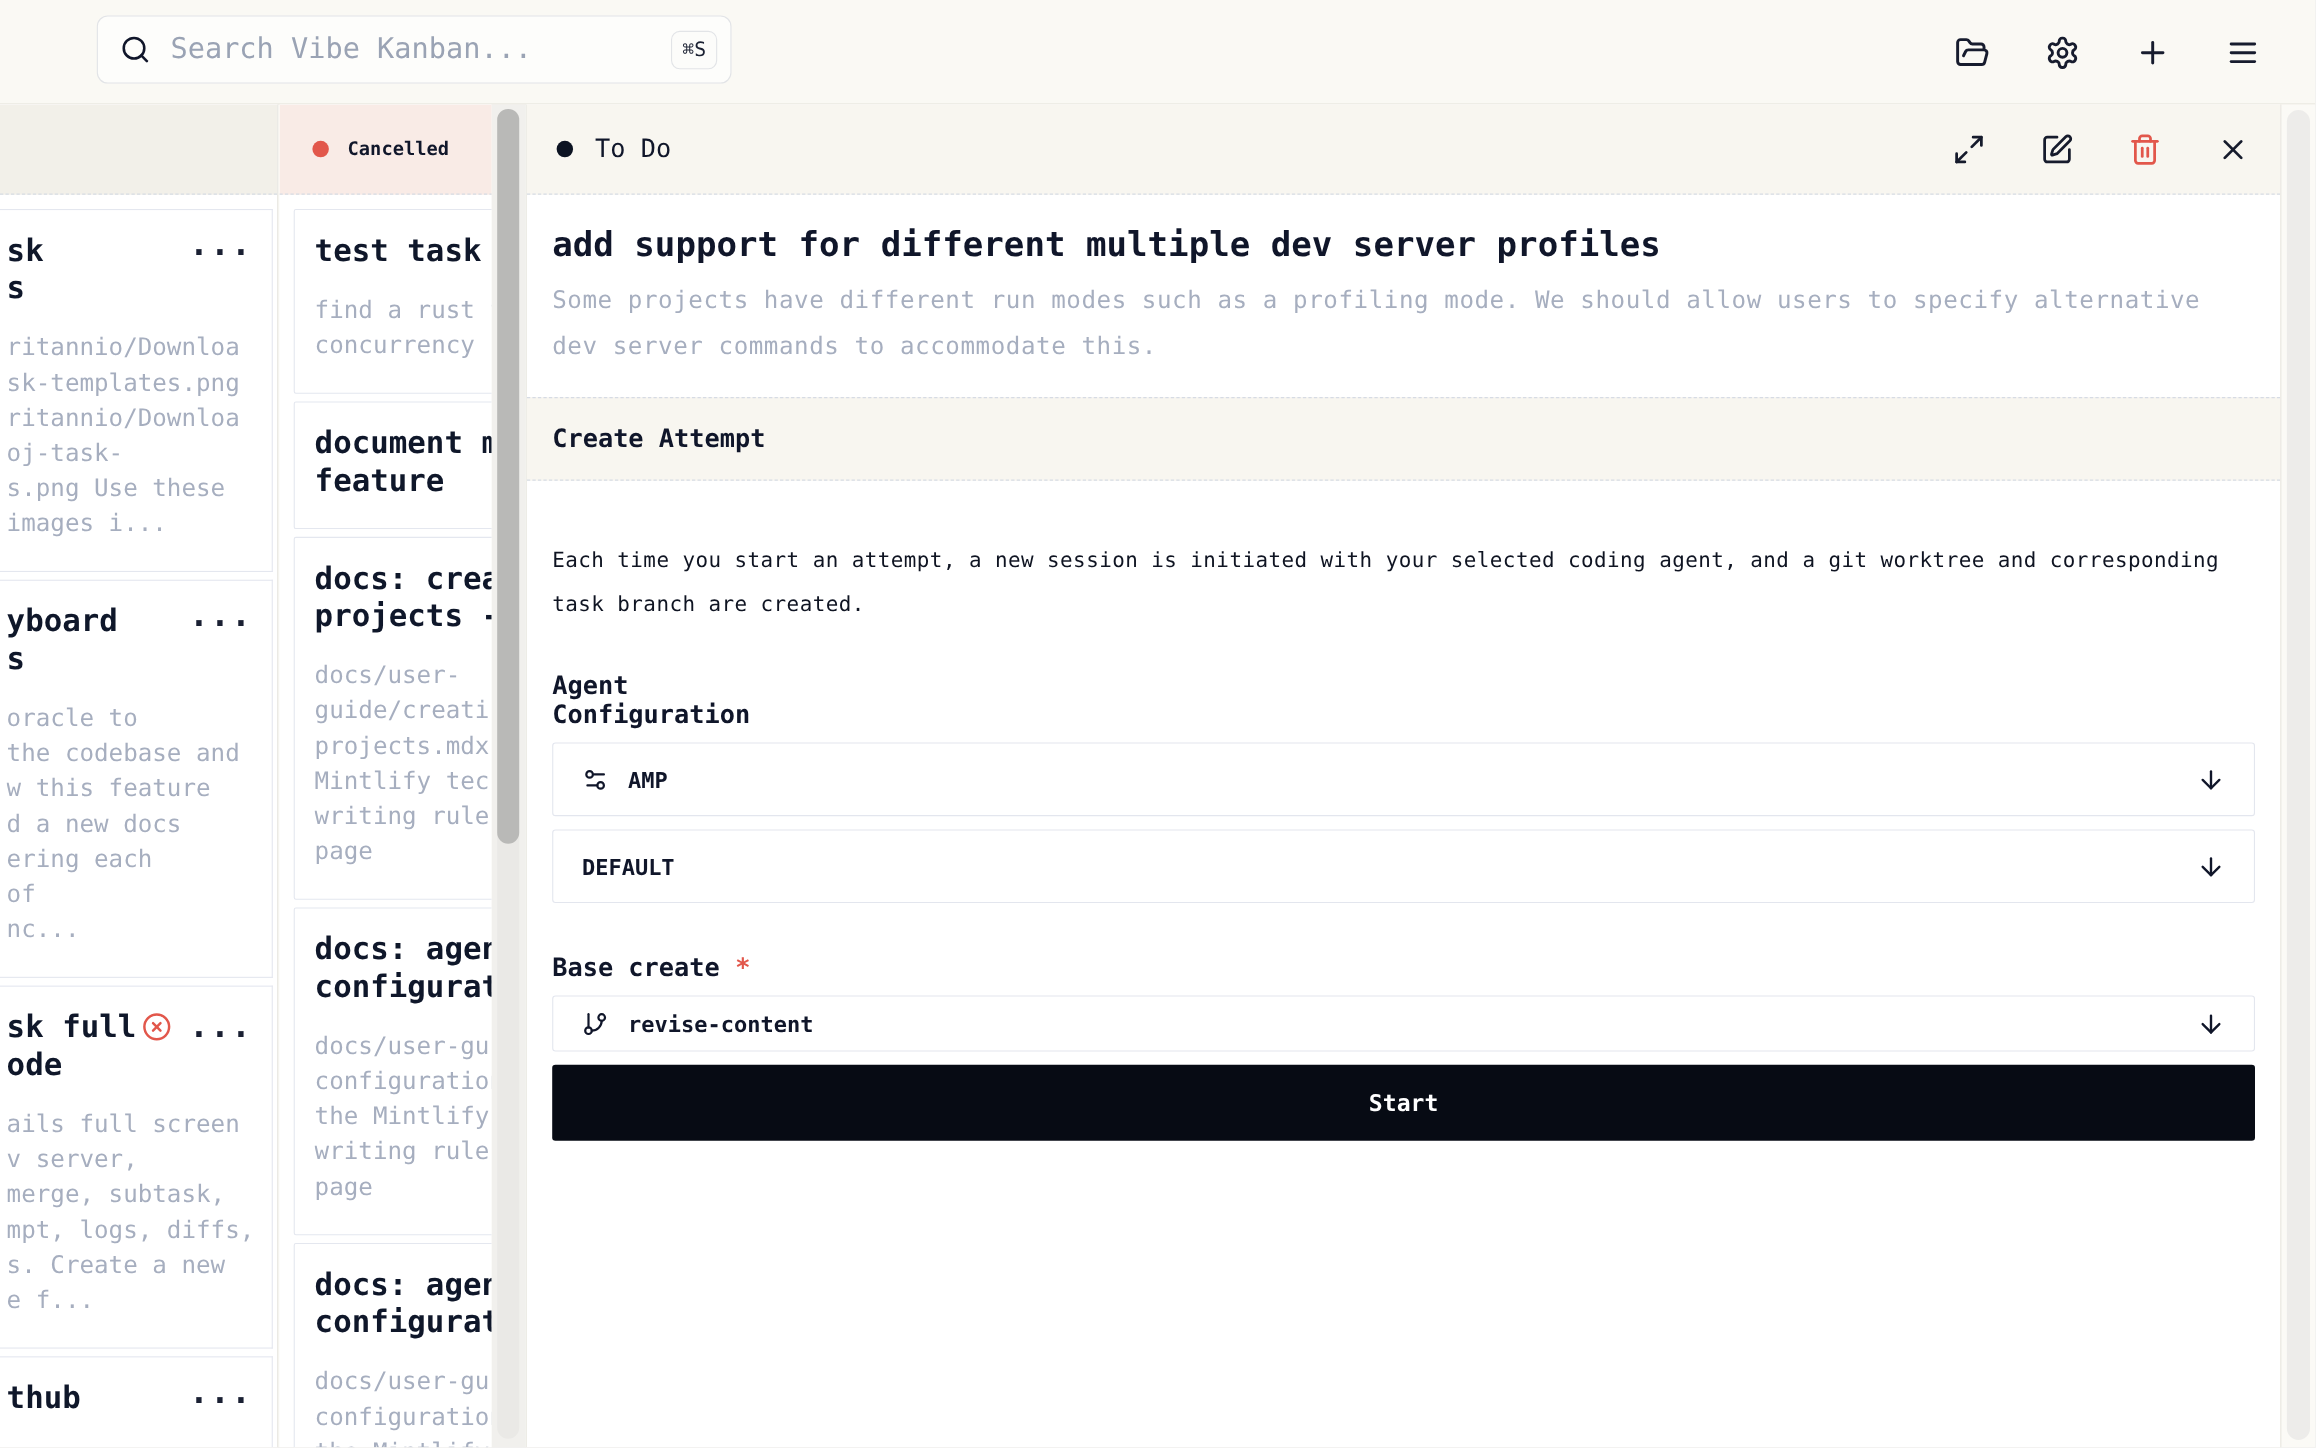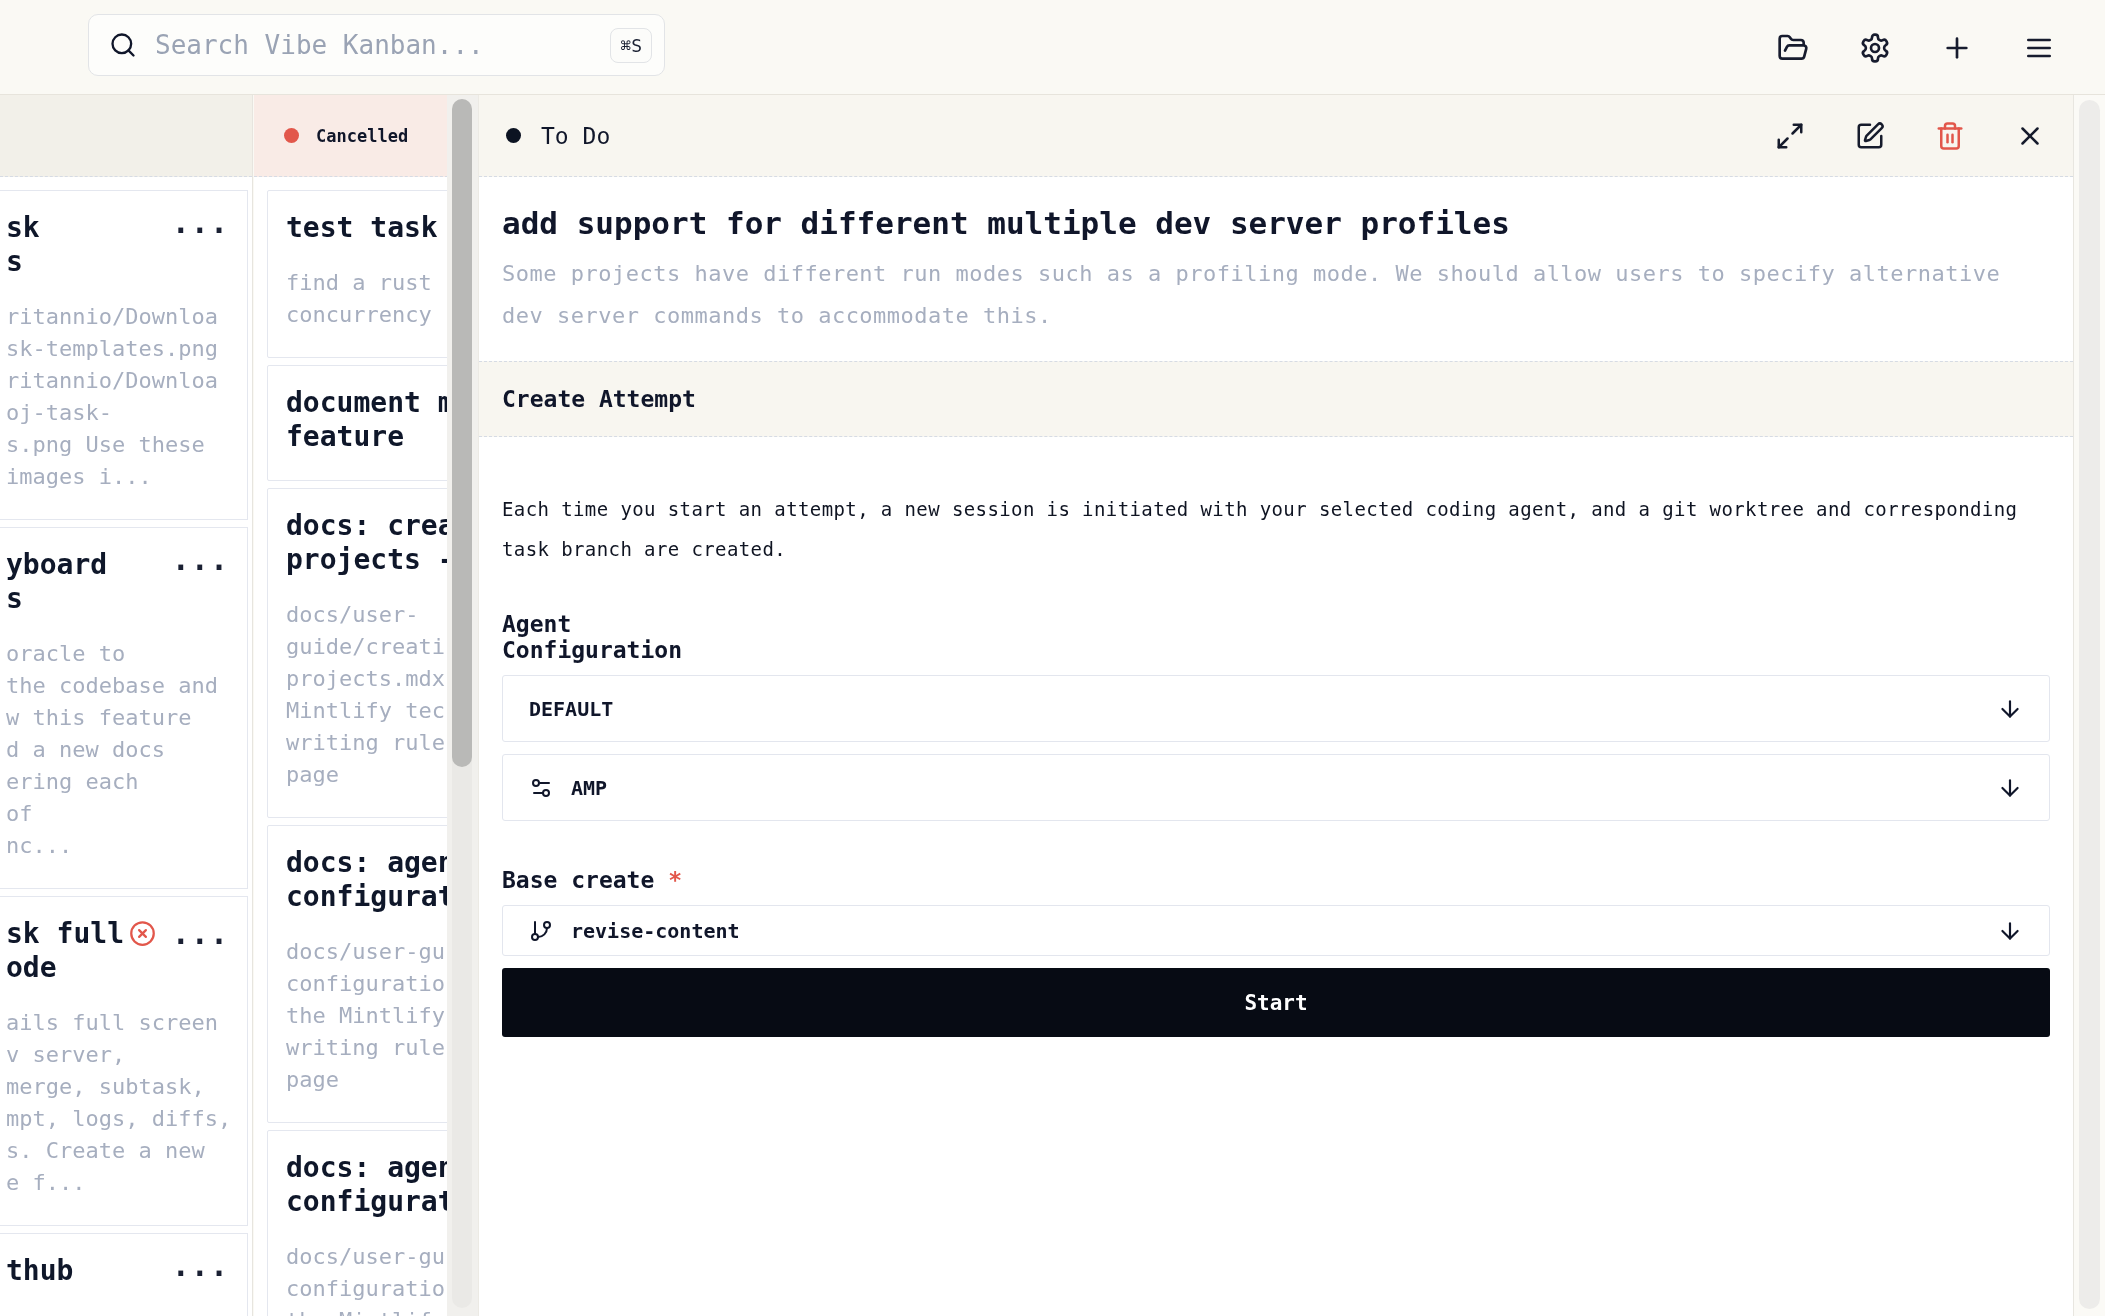--- a/index.html
+++ b/index.html
@@ -403,38 +403,38 @@
 
         <div class="form-grid">
           <div class="field-label">
             <span>Agent</span>
           </div>
           <div class="field-label">
             <span>Configuration</span>
           </div>
 
           <div class="dropdown">
-            <span class="dd-value">DEFAULT</span>
-            <span class="dd-arrow">
-              <svg width="26" height="26" viewBox="0 0 24 24" fill="none" stroke="currentColor" stroke-width="2" stroke-linecap="round" stroke-linejoin="round">
-                  <path d="M12 5v14"></path>
-                  <path d="m19 12-7 7-7-7"></path>
-                </svg>
-            </span>
-          </div>
-          <div class="dropdown">
             <span class="dd-icon">
               <svg width="24" height="24" viewBox="0 0 24 24" fill="none" stroke="currentColor" stroke-width="2" stroke-linecap="round" stroke-linejoin="round">
                   <path d="M20 7h-9"></path>
                   <path d="M14 17H5"></path>
                   <circle cx="17" cy="17" r="3"></circle>
                   <circle cx="7" cy="7" r="3"></circle>
                 </svg>
             </span>
             <span class="dd-value">AMP</span>
+            <span class="dd-arrow">
+              <svg width="26" height="26" viewBox="0 0 24 24" fill="none" stroke="currentColor" stroke-width="2" stroke-linecap="round" stroke-linejoin="round">
+                  <path d="M12 5v14"></path>
+                  <path d="m19 12-7 7-7-7"></path>
+                </svg>
+            </span>
+          </div>
+          <div class="dropdown">
+            <span class="dd-value">DEFAULT</span>
             <span class="dd-arrow">
               <svg width="26" height="26" viewBox="0 0 24 24" fill="none" stroke="currentColor" stroke-width="2" stroke-linecap="round" stroke-linejoin="round">
                   <path d="M12 5v14"></path>
                   <path d="m19 12-7 7-7-7"></path>
                 </svg>
             </span>
           </div>
 
           <div class="field-label label-base">
             <span>Base create</span>

